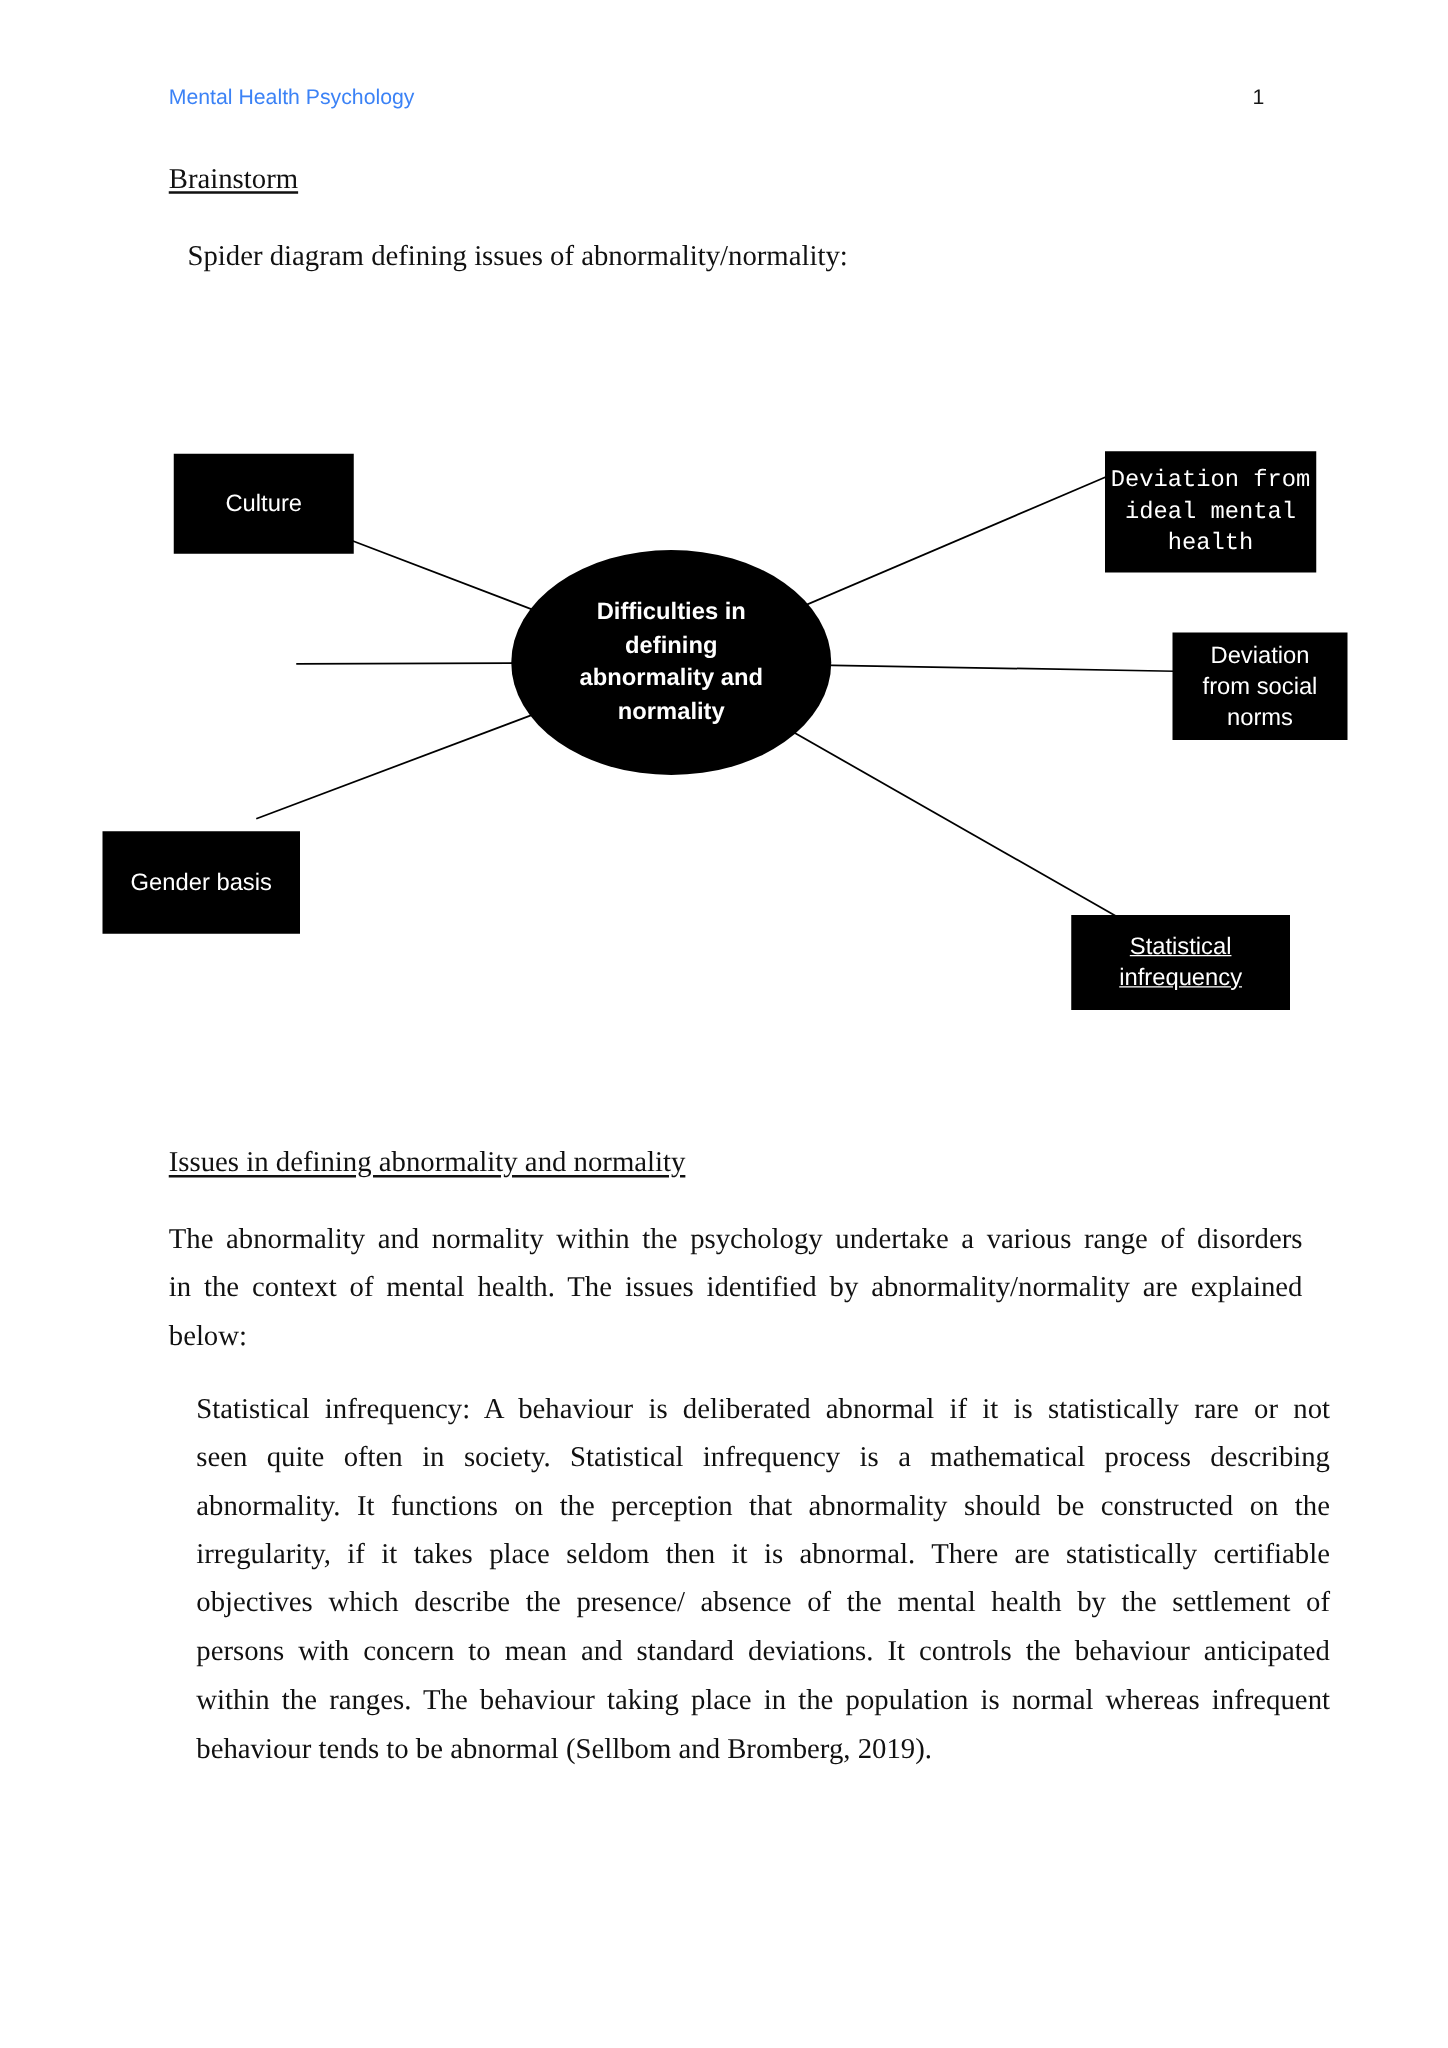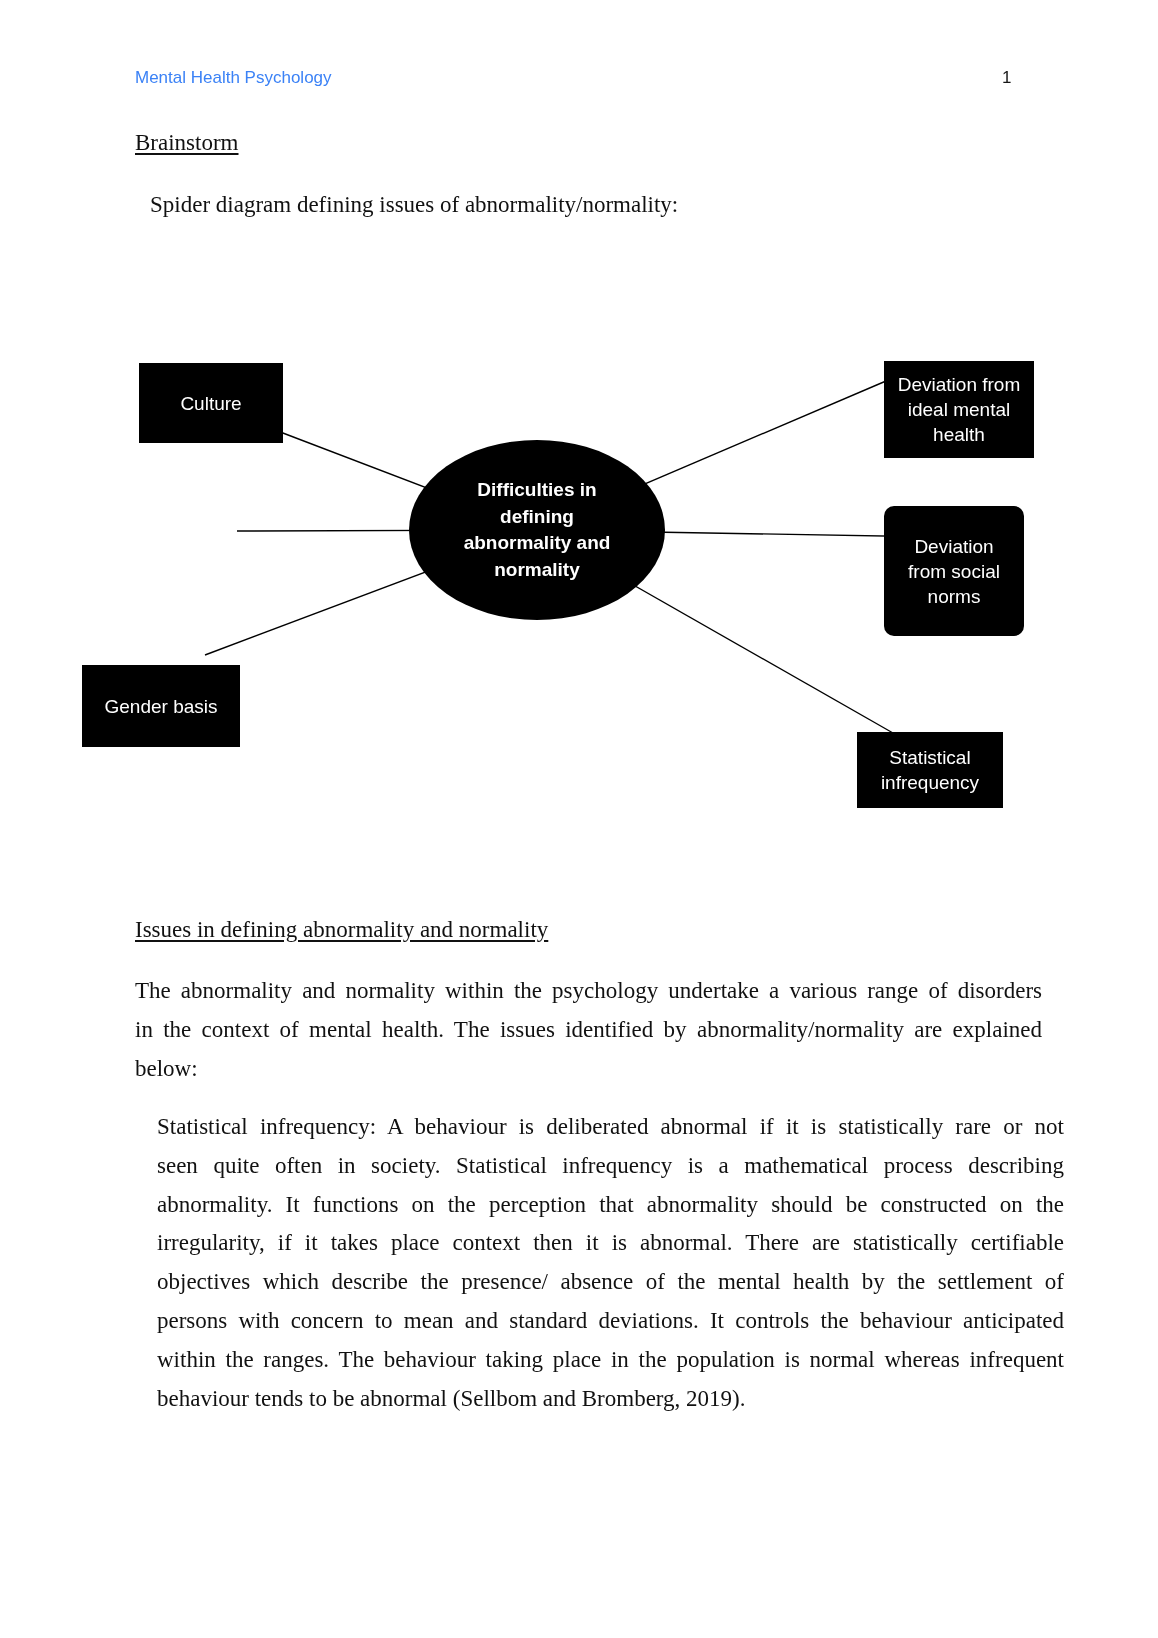--- a/index.html
+++ b/index.html
@@ -88,23 +88,23 @@
     line-height: 25px;
   }
   .node-ellipse {
     border-radius: 50%;
     line-height: 26.5px;
     font-weight: bold;
   }
   .n-culture     { left: 139px; top: 363px; width: 144px; height: 80px; }
   .n-age         { left: 89px;  top: 503px; width: 148px; height: 76px; }
   .n-gender      { left: 82px;  top: 653px; width: 158px; height: 82px; margin-top: 12px; }
-  .n-ideal       { left: 884px; top: 361px; width: 150px; height: 97px; }
-  .n-social      { left: 884px; top: 506px; width: 140px; height: 130px; border-radius: 10px; }
-  .n-statistical { left: 857px; top: 732px; width: 146px; height: 76px; }
+  .n-ideal       { left: 884px; top: 361px; width: 169px; height: 97px; font-family: Liberation Mono, monospace; }
+  .n-social      { left: 938px; top: 506px; width: 140px; height: 86px; }
+  .n-statistical { left: 857px; top: 732px; width: 175px; height: 76px; text-decoration: underline; }
   .n-center      { left: 409px; top: 440px; width: 256px; height: 180px; }
 </style>
 </head>
 <body>
 
 <div class="page">
 
   <div class="hdr-title">Mental Health Psychology</div>
   <div class="hdr-pagenum">1</div>
 
@@ -160,20 +160,20 @@
   <div class="para" style="top:972px;">
     <div class="tline">The abnormality and normality within the psychology undertake a various range of disorders</div>
     <div class="tline">in the context of mental health. The issues identified by abnormality/normality are explained</div>
     <div class="tline last">below:</div>
   </div>
 
   <div class="para" style="top:1108px;margin-left:22px;">
     <div class="tline">Statistical infrequency: A behaviour is deliberated abnormal if it is statistically rare or not</div>
     <div class="tline">seen quite often in society. Statistical infrequency is a mathematical process describing</div>
     <div class="tline">abnormality. It functions on the perception that abnormality should be constructed on the</div>
-    <div class="tline">irregularity, if it takes place context then it is abnormal. There are statistically certifiable</div>
+    <div class="tline">irregularity, if it takes place seldom then it is abnormal. There are statistically certifiable</div>
     <div class="tline">objectives which describe the presence/ absence of the mental health by the settlement of</div>
     <div class="tline">persons with concern to mean and standard deviations. It controls the behaviour anticipated</div>
     <div class="tline">within the ranges. The behaviour taking place in the population is normal whereas infrequent</div>
     <div class="tline last">behaviour tends to be abnormal (Sellbom and Bromberg, 2019).</div>
   </div>
 
 </div>
 
 </body></html>

